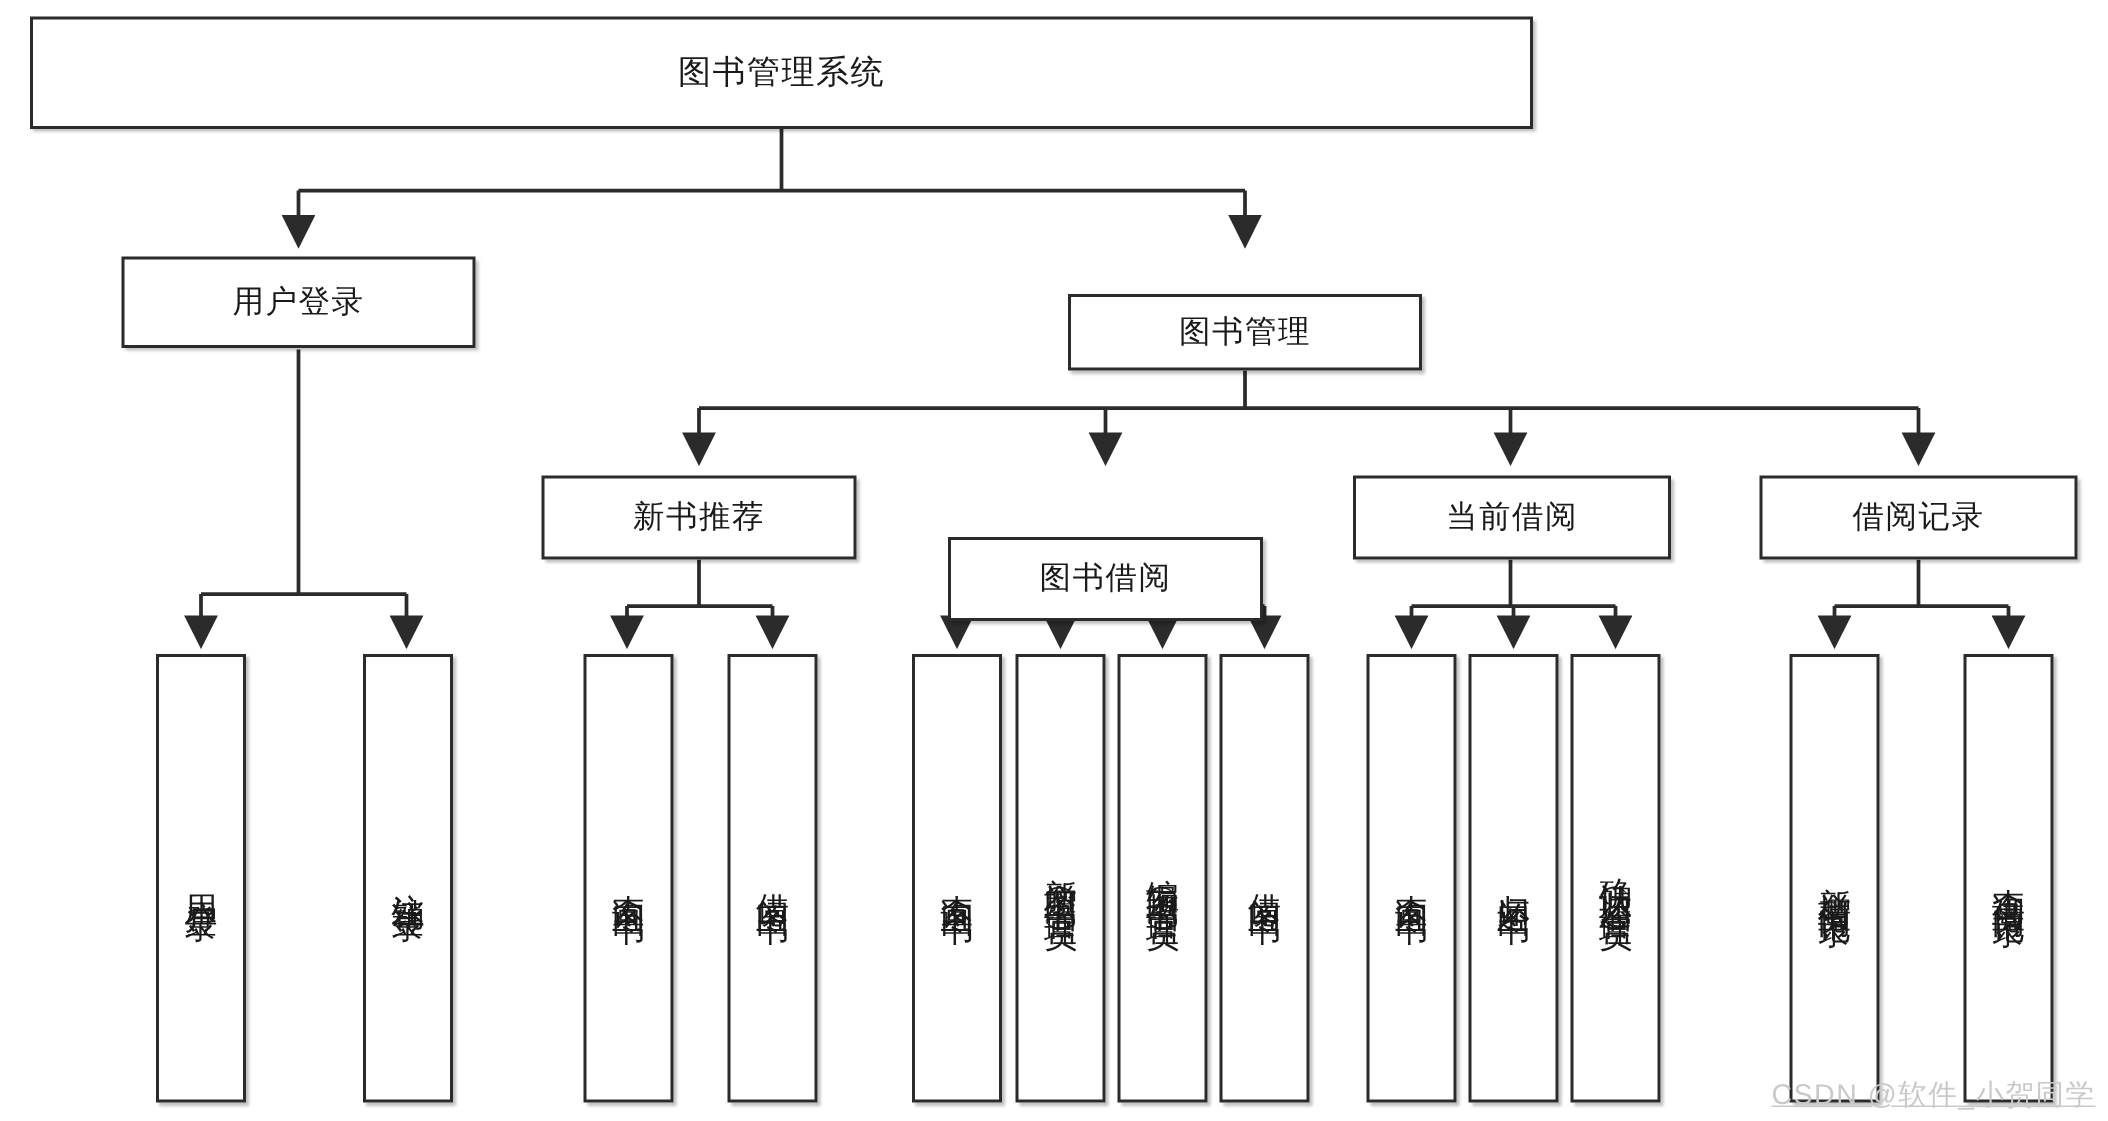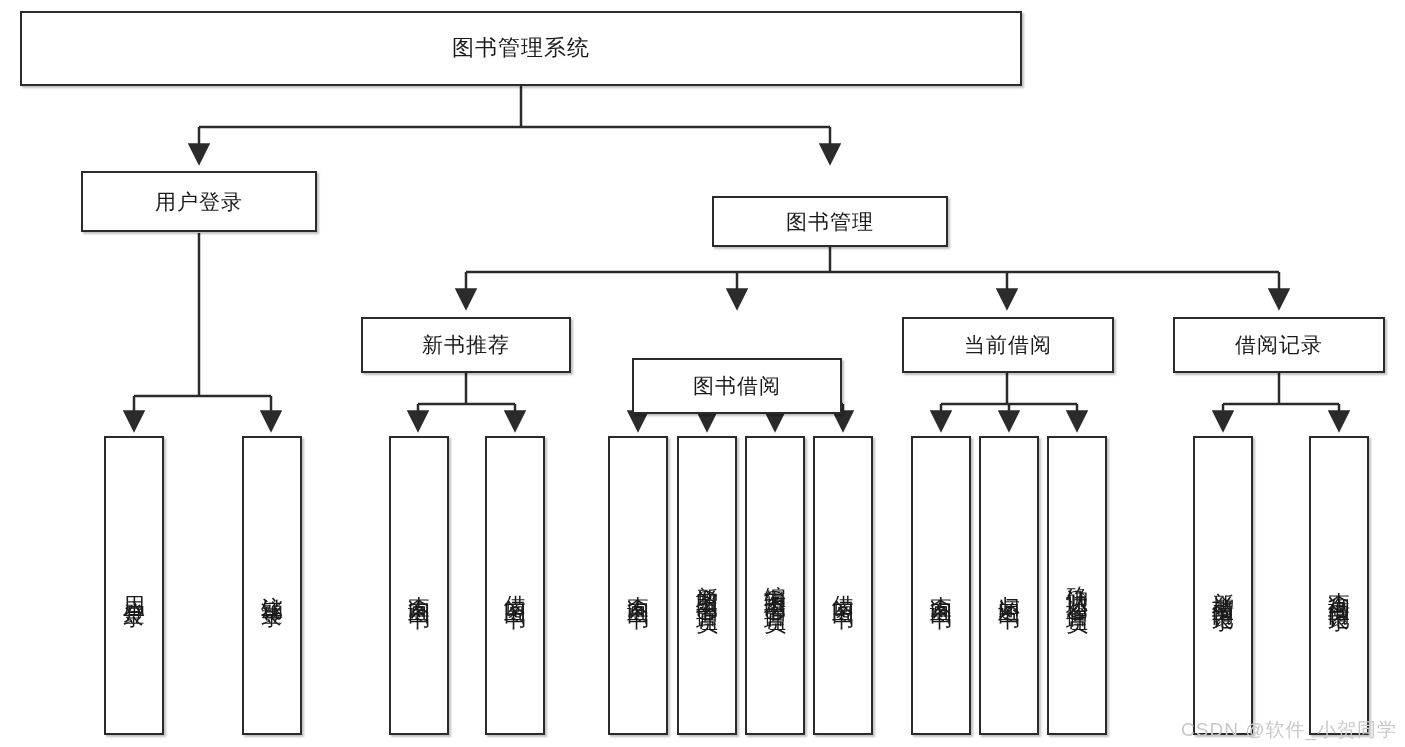--- a/index.html
+++ b/index.html
@@ -45,20 +45,21 @@
     white-space:nowrap;
   }
   .watermark{
     position:absolute;
     right:8px;bottom:4px;
     color:#c9c9c9;
     font-size:19px;
     letter-spacing:1px;
     white-space:nowrap;
     user-select:none;
+    text-decoration:underline;
   }
 </style>
 </head>
 <body>
 
 <svg id="canvas" viewBox="0 0 1405 747" xmlns="http://www.w3.org/2000/svg">
   <defs>
     <marker id="arrow" viewBox="0 0 12 12" refX="10" refY="6" markerWidth="9" markerHeight="9" orient="auto-start-reverse">
       <path d="M 0 0 L 12 6 L 0 12 z" fill="#2b2b2b"></path>
     </marker>

